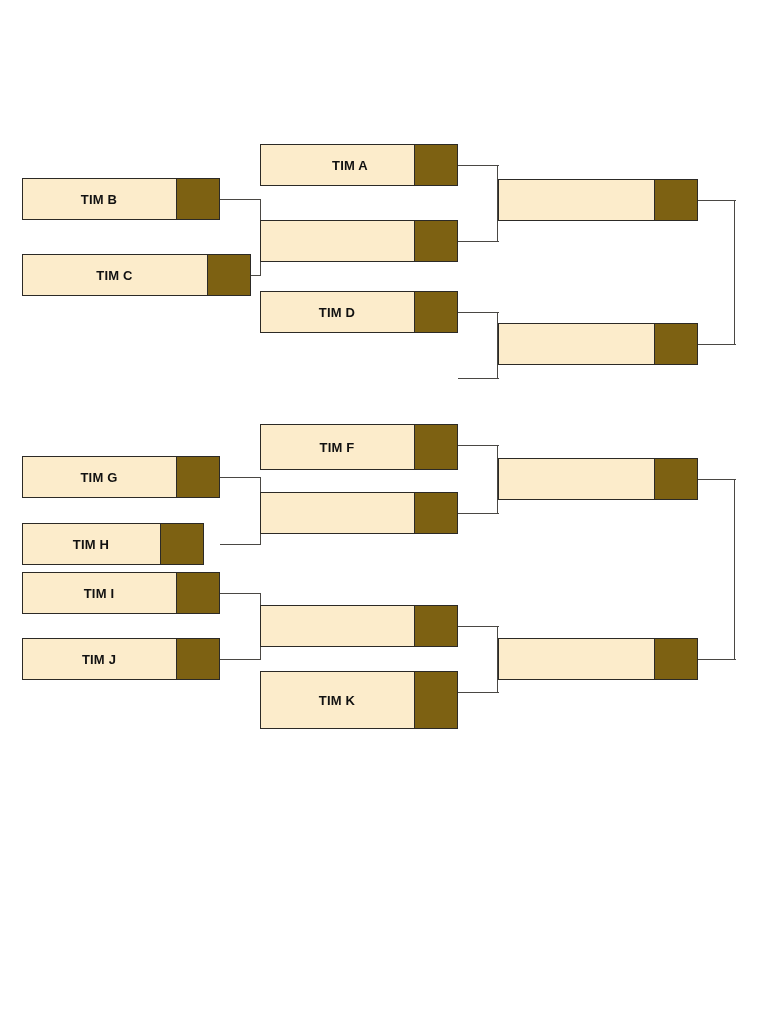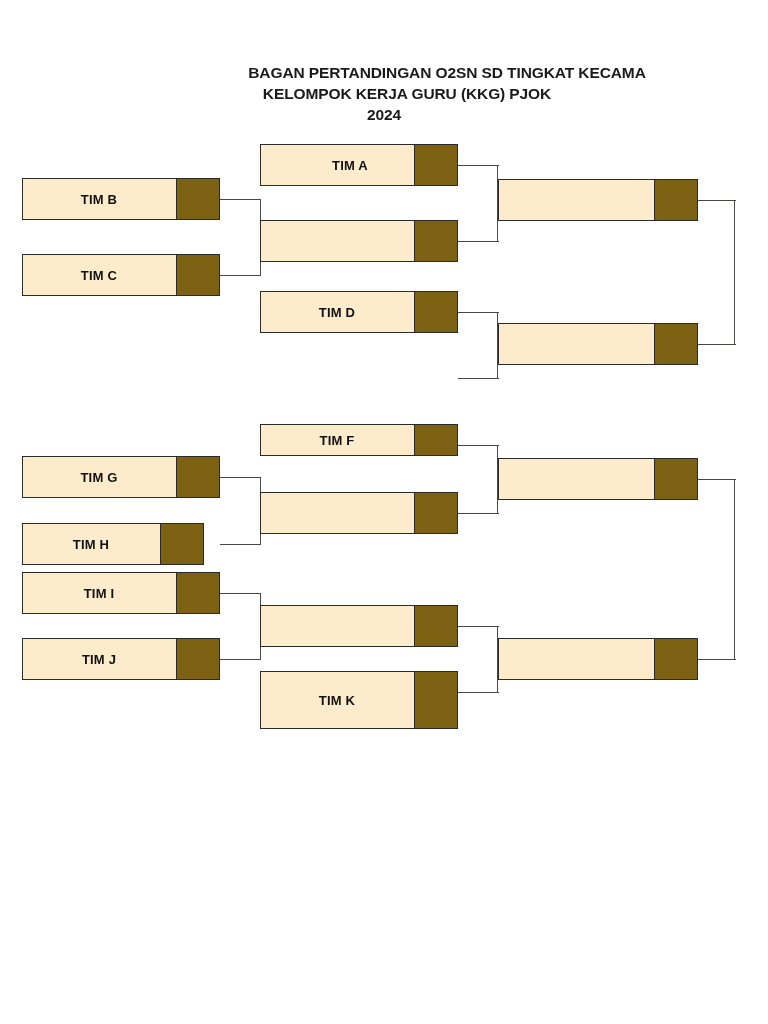--- a/index.html
+++ b/index.html
@@ -85,25 +85,20 @@
     background: #4a4844;
   }
   .ln.h { height: 1.4px; }
   .ln.v { width: 1.4px; }
 </style>
 </head>
 <body>
 
 <div id="page">
 
-  <div id="title-block">
-    <span class="tline l1">BAGAN PERTANDINGAN O2SN SD TINGKAT KECAMA</span>
-    <span class="tline l2">KELOMPOK KERJA GURU (KKG) PJOK</span>
-    <span class="tline l3">2024</span>
-  </div>
 
   <div class="ln h" style="left:220px; top:199px; width:41px;"></div>
   <div class="ln h" style="left:220px; top:275px; width:41px;"></div>
   <div class="ln v" style="left:260px; top:199px; height:77px;"></div>
 
   <div class="ln h" style="left:458px; top:165px; width:41px;"></div>
   <div class="ln h" style="left:458px; top:241px; width:41px;"></div>
   <div class="ln v" style="left:497px; top:165px; height:77px;"></div>
 
   <div class="ln h" style="left:458px; top:312px; width:41px;"></div>
@@ -131,21 +126,21 @@
   <div class="ln v" style="left:497px; top:626px; height:67px;"></div>
 
   <div class="ln h" style="left:698px; top:479px; width:38px;"></div>
   <div class="ln h" style="left:698px; top:659px; width:38px;"></div>
   <div class="ln v" style="left:734px; top:479px; height:181px;"></div>
 
   <div class="box" style="left:22px; top:178px; width:198px; height:42px;">
     <span class="cap" style="margin-right:44px;">TIM B</span>
     <span class="swatch"></span>
   </div>
-  <div class="box" style="left:22px; top:254px; width:198px; height:42px;">
+  <div class="box" style="left:22px; top:254px; width:229px; height:42px;">
     <span class="cap" style="margin-right:44px;">TIM C</span>
     <span class="swatch"></span>
   </div>
   <div class="box" style="left:22px; top:456px; width:198px; height:42px;">
     <span class="cap" style="margin-right:44px;">TIM G</span>
     <span class="swatch"></span>
   </div>
   <div class="box" style="left:22px; top:523px; width:182px; height:42px;">
     <span class="cap" style="margin-right:44px;">TIM H</span>
     <span class="swatch"></span>
@@ -164,21 +159,21 @@
     <span class="swatch"></span>
   </div>
   <div class="box" style="left:260px; top:220px; width:198px; height:42px;">
     <span class="cap" style="margin-right:44px;"></span>
     <span class="swatch"></span>
   </div>
   <div class="box" style="left:260px; top:291px; width:198px; height:42px;">
     <span class="cap" style="margin-right:44px;">TIM D</span>
     <span class="swatch"></span>
   </div>
-  <div class="box" style="left:260px; top:424px; width:198px; height:32px;">
+  <div class="box" style="left:260px; top:424px; width:198px; height:46px;">
     <span class="cap" style="margin-right:44px;">TIM F</span>
     <span class="swatch"></span>
   </div>
   <div class="box" style="left:260px; top:492px; width:198px; height:42px;">
     <span class="cap" style="margin-right:44px;"></span>
     <span class="swatch"></span>
   </div>
   <div class="box" style="left:260px; top:605px; width:198px; height:42px;">
     <span class="cap" style="margin-right:44px;"></span>
     <span class="swatch"></span>

